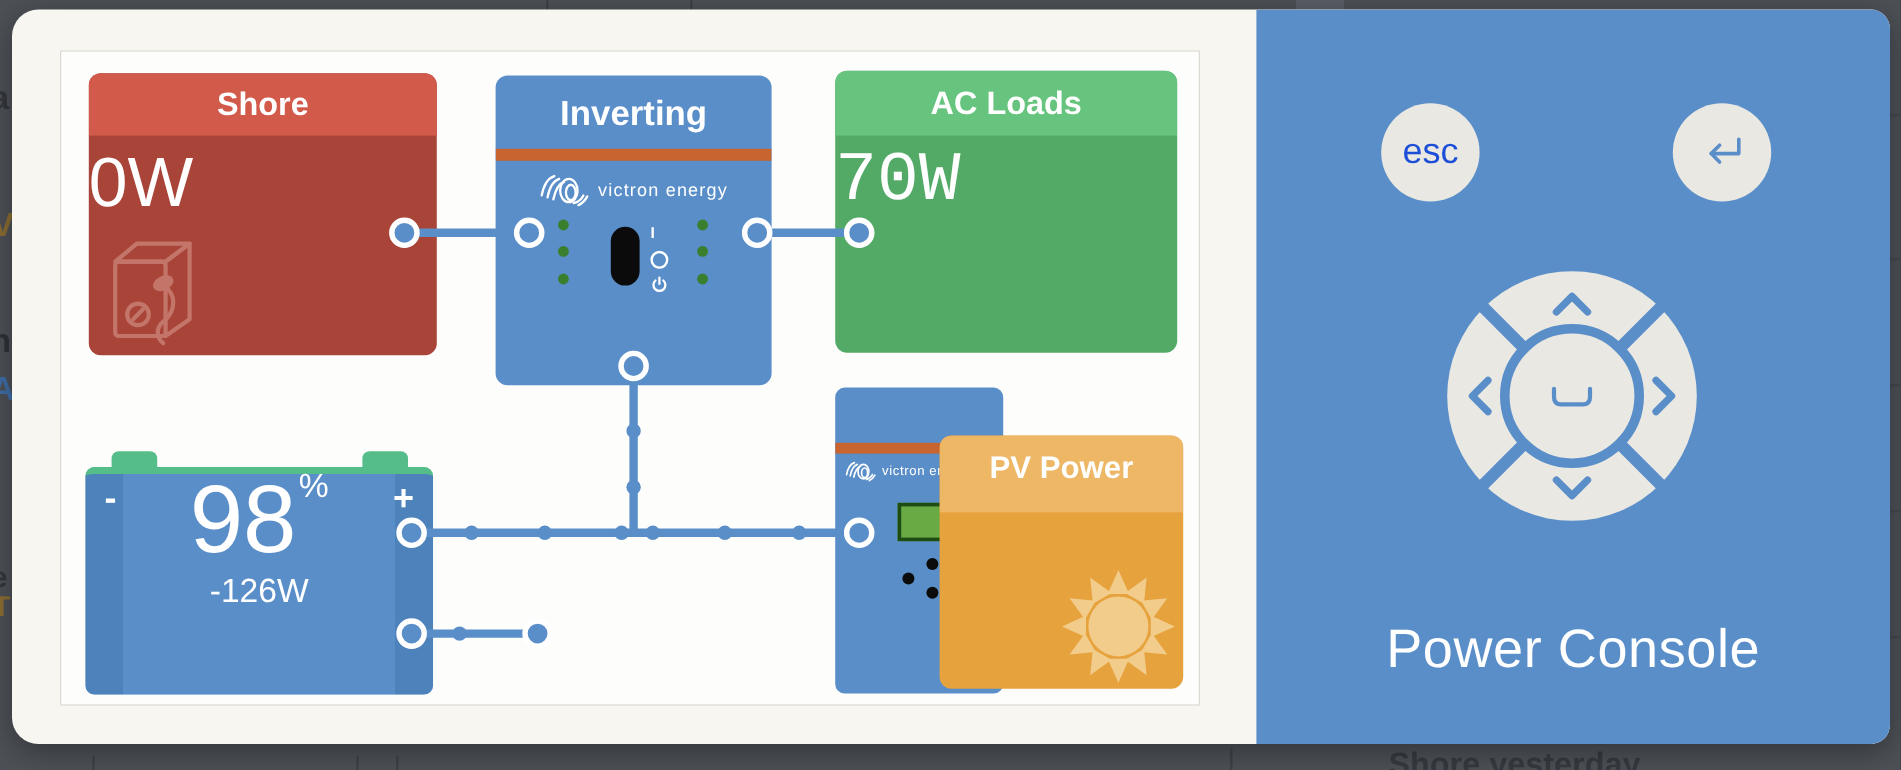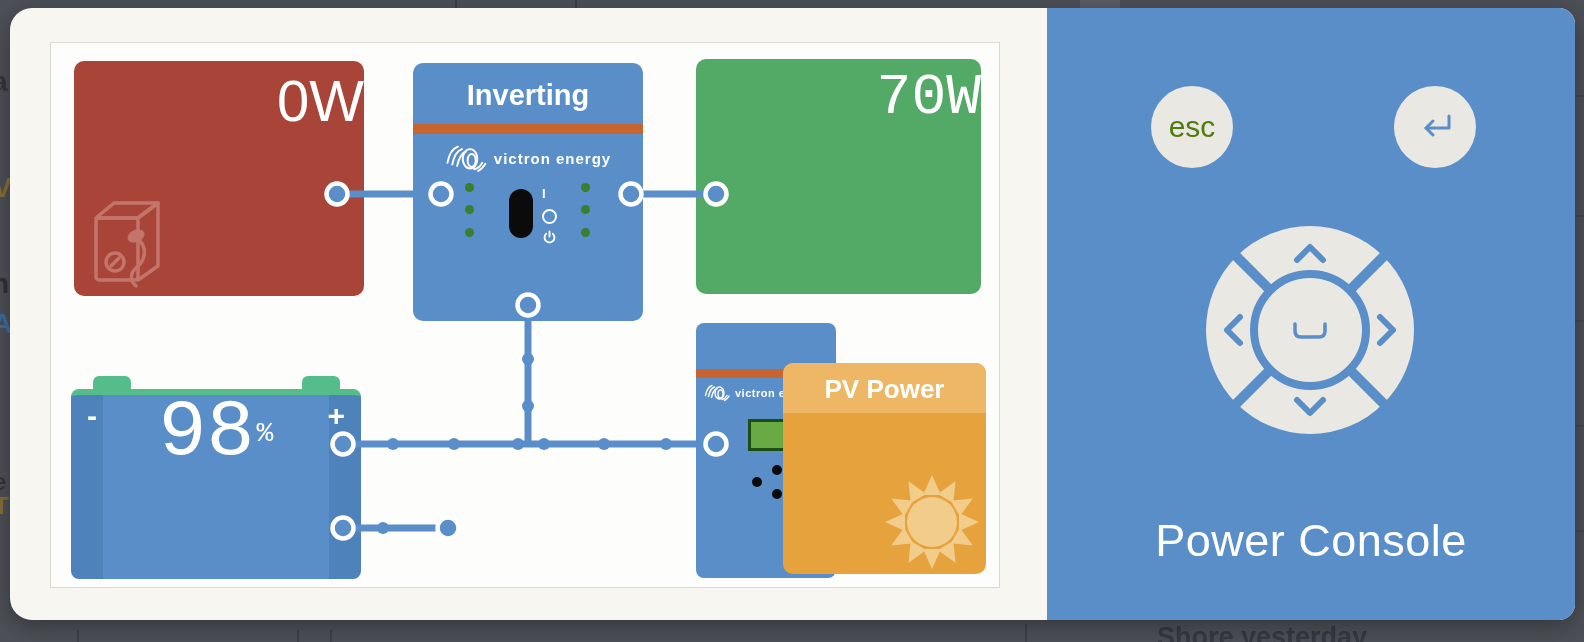--- a/index.html
+++ b/index.html
@@ -19,34 +19,34 @@
     background:#f8f6f1;border-radius:22px 16px 16px 22px;overflow:hidden;
     box-shadow:0 6px 24px rgba(0,0,0,.35);
   }
   .overview-box{
     position:absolute;left:40px;top:34px;width:950px;height:546px;
     background:#fdfdfc;border:1px solid #dcd9d3;box-sizing:border-box;
   }
   
   .card{position:absolute;border-radius:10px;overflow:hidden;color:#fff;}
   .card .hd{font-weight:700;text-align:center;}
-  .card .val{text-align:right;font-weight:400;}
+  .card .val{text-align:left;font-weight:400;}
   
   .shore{left:23px;top:18px;width:290px;height:235px;background:#a94538;}
   .shore .hd{height:52px;line-height:52px;font-size:27px;background:#d15a4a;}
   .shore .val{font-size:58px;margin-top:6px;}
   .shore-icon{position:absolute;left:10px;bottom:4px;}
   
   .inv{left:362px;top:20px;width:230px;height:258px;background:#5a8ec9;}
   .inv .hd{height:60px;line-height:64px;font-size:29px;}
   .stripe{position:absolute;left:0;width:100%;height:10px;background:#c8642f;}
   .inv .stripe{top:61px;}
   .logo-row{position:absolute;left:0;width:100%;display:flex;align-items:center;justify-content:center;gap:7px;}
   .inv .logo-row{top:80px;}
-  .brandtxt{color:#fff;font-weight:700;letter-spacing:1px;}
+  .brandtxt{color:#fff;font-weight:400;letter-spacing:1px;}
   .inv .brandtxt{font-size:15px;}
   .led{position:absolute;width:9px;height:9px;border-radius:50%;background:#3a7f2d;}
   .inv-switch{position:absolute;left:96px;top:126px;width:24px;height:49px;background:#0b0b0b;border-radius:12px;}
   .sym{position:absolute;left:129px;color:#fff;}
   .sym-i{top:123px;font-size:13px;font-weight:700;}
   .sym-o{top:146px;width:11px;height:11px;border:2.5px solid #fff;border-radius:50%;}
   .sym-p{top:167px;}
   
   .ac{left:645px;top:16px;width:285px;height:235px;background:#52aa66;}
   .ac .hd{height:54px;line-height:54px;font-size:27px;background:#67c47e;}
@@ -54,43 +54,43 @@
   
   .batt-wrap{position:absolute;left:20px;top:333px;width:290px;height:203px;color:#fff;}
   .batt-term{position:absolute;top:0;width:38px;height:24px;border-radius:6px;background:#55bd8a;}
   .batt-body{
     position:absolute;left:0;top:13px;width:290px;height:190px;border-radius:8px;
     border-top:6px solid #55bd8a;box-sizing:border-box;
     background:linear-gradient(90deg,#4e82bb 0 11%,#5a8ec9 11% 89%,#4e82bb 89%);
     text-align:center;
   }
   .batt-sign{position:absolute;top:4px;font-size:30px;font-weight:700;}
-  .soc-row{display:flex;align-items:center;justify-content:center;margin-top:-6px;font-family:Liberation Mono, monospace;}
+  .soc-row{display:flex;align-items:flex-start;justify-content:center;margin-top:-6px;}
   .soc{font-size:80px;font-weight:400;line-height:1.1;}
   .soc-unit{font-size:28px;margin-left:2px;}
   .batt-line{font-size:28px;line-height:32px;}
   
   .mppt{left:645px;top:280px;width:140px;height:255px;background:#5a8ec9;border-radius:8px;}
   .mppt .stripe{top:46px;height:9px;}
   .mppt .logo-row{top:60px;justify-content:flex-start;padding-left:8px;gap:5px;}
   .mppt .brandtxt{font-size:11px;letter-spacing:.5px;}
   .mppt-display{position:absolute;left:52px;top:96px;width:72px;height:32px;background:#69aa45;border:3px solid #1d4d12;box-sizing:border-box;}
   .mppt-btn{position:absolute;width:10px;height:10px;border-radius:50%;background:#0b0b0b;}
   
   .pv{left:732px;top:320px;width:203px;height:211px;background:#e6a23c;}
-  .pv .hd{height:50px;line-height:52px;font-size:26px;background:#edb765;}
+  .pv .hd{height:64px;line-height:52px;font-size:26px;background:#edb765;}
   .pv .val{font-size:30px;margin-top:12px;}
   .sun{position:absolute;right:2px;bottom:0px;}
   
   .wires{position:absolute;left:0;top:0;pointer-events:none;}
   
   .console-panel{position:absolute;left:1037px;top:0;width:528px;height:612px;background:#5a8ec9;}
   .key-circle{position:absolute;width:82px;height:82px;border-radius:50%;background:#eae8e2;
     display:flex;align-items:center;justify-content:center;cursor:pointer;}
-  .esc-btn{left:104px;top:78px;color:#4d7c0f;font-size:30px;}
+  .esc-btn{left:104px;top:78px;color:#1d4ed8;font-size:30px;}
   .enter-btn{left:347px;top:78px;}
   .dpad{position:absolute;left:153px;top:212px;cursor:pointer;}
   .brand-block{position:absolute;left:0;right:0;top:498px;text-align:center;color:#fff;}
   .brand-name{font-size:33px;font-weight:300;letter-spacing:.5px;}
   .console-title{font-size:45px;font-weight:400;margin-top:9px;letter-spacing:.5px;}
 </style>
 </head>
 <body>
 
 <div class="screen">
@@ -113,20 +113,21 @@
   <div class="bg-tick-h" style="left:1575px;top:320px;width:9px;"></div>
   <div class="bg-tick-h" style="left:1575px;top:425px;width:9px;"></div>
   <div class="bg-tick-h" style="left:1575px;top:530px;width:9px;"></div>
   <div class="bg-clip" style="left:1157px;top:622px;width:300px;height:20px;">Shore yesterday</div>
 
   <div class="modal">
 
     <div class="overview-box">
 
       <div class="card shore">
+        <div class="hd">Shore</div>
         <div class="val">0W</div>
         <svg class="shore-icon" width="86" height="104" viewBox="0 0 86 104">
           <g fill="none" stroke="#c4756a" stroke-width="3.5" stroke-linejoin="round" stroke-linecap="round">
             <rect x="12" y="30" width="42" height="62" rx="3"></rect>
             <path d="M12 30 L30 15 L74 15 L54 30 Z"></path>
             <path d="M54 30 L74 15 L74 78 L54 92"></path>
             <circle cx="31" cy="74" r="9"></circle>
             <path d="M27 78 L35 70"></path>
             <ellipse cx="52" cy="48" rx="9" ry="6" transform="rotate(-25 52 48)" fill="#c4756a" stroke="none"></ellipse>
             <path d="M56 53 C64 62 60 74 52 80 C45 86 47 94 52 98"></path>
@@ -162,33 +163,35 @@
         <span class="sym sym-o"></span>
         <svg class="sym sym-p" width="15" height="15" viewBox="0 0 16 16">
           <g stroke="#fff" stroke-width="2" fill="none" stroke-linecap="round">
             <path d="M4.5 4 A5.3 5.3 0 1 0 11.5 4"></path>
             <line x1="8" y1="1.5" x2="8" y2="7"></line>
           </g>
         </svg>
       </div>
 
       <div class="card ac">
+        <div class="hd">AC Loads</div>
         <div class="val">70W</div>
       </div>
 
       <div class="batt-wrap">
         <div class="batt-term" style="left:22px;"></div>
         <div class="batt-term" style="left:231px;"></div>
         <div class="batt-body">
           <span class="batt-sign" style="left:16px;">-</span>
           <span class="batt-sign" style="right:16px;">+</span>
           <div class="soc-row">
             <span class="soc">98</span>
             <span class="soc-unit">%</span>
           </div>
+          <div class="batt-line">-126W</div>
         </div>
       </div>
 
       <div class="card mppt">
         <div class="stripe"></div>
         <div class="logo-row">
           <svg width="26" height="19" viewBox="0 0 52 36">
             <g stroke="#fff" fill="none" stroke-width="2.8" stroke-linecap="round">
               <path d="M3 24 C5 13 10 6 16 4"></path>
               <path d="M9 26 C11 16 15 9 21 7"></path>

